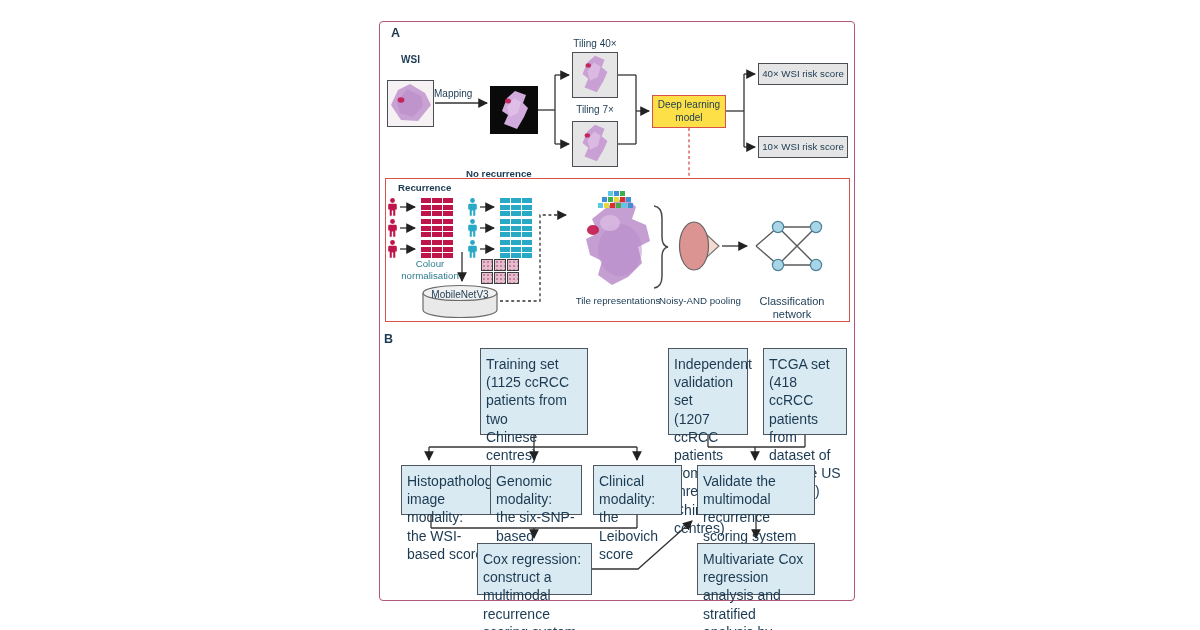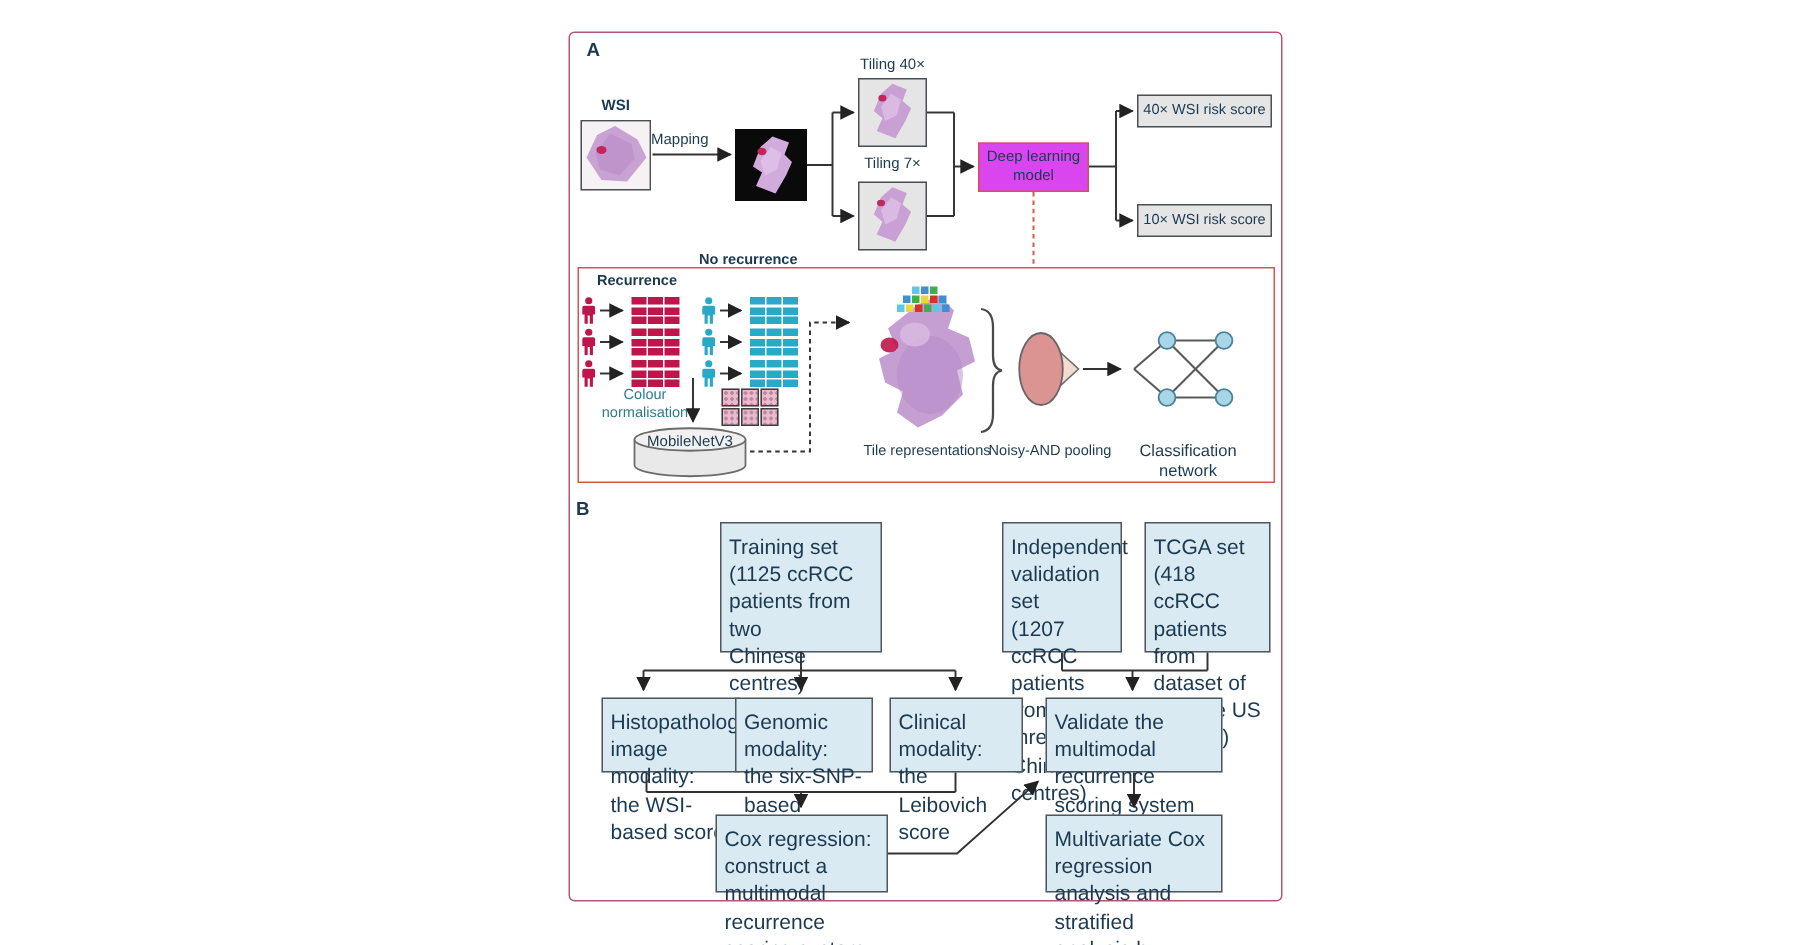--- a/index.html
+++ b/index.html
@@ -7,21 +7,21 @@
         font-family:"Liberation Sans",sans-serif;color:var(--navy,#1b3a52);}
   .abs{position:absolute;box-sizing:border-box;}
   .frame{border:1.6px solid var(--frame,#b2567c);border-radius:4px;background:#fff;}
   .panel-label{font-weight:bold;font-size:12.5px;}
   .lbl{font-size:10px;line-height:1.22;}
   .b{font-weight:bold;}
   .ctr{text-align:center;}
   .teal{color:var(--teal,#2e7b8e);}
   .pre{white-space:pre-line;}
   .wbox{border:1.2px solid #4a4f55;background:#e5e5e5;}
-  .rbox{border:1.3px solid var(--accent-red,#d9534a);background:#d946ef;}
+  .rbox{border:1.3px solid var(--accent-red,#d9534a);background:#fde047;}
   .bbox{border:1.2px solid #4e575f;background:var(--box-blue,#d9eaf2);
         font-size:14px;line-height:1.3;padding:6px 5px;white-space:pre-line;}
   .flexc{display:flex;align-items:center;justify-content:center;}
   .grid3{display:grid;grid-template-columns:repeat(3,9.5px);grid-auto-rows:5px;gap:1.6px;}
   .grid3 .t{width:9.5px;height:5px;}
   .grid3.red .t{background:var(--crimson,#c0154a);}
   .grid3.blue .t{background:var(--cyan,#28a9c6);}
   .gridpink{display:grid;grid-template-columns:repeat(3,12px);grid-auto-rows:12px;gap:1px;}
   .gridpink .t{border:1px solid #3d3d3d;background-color:#e7bccd;
         background-image:radial-gradient(#c083a2 1px,transparent 1.4px);background-size:4px 4px;}
@@ -30,21 +30,21 @@
 </style>
 </head>
 <body>
 
 <div class="page">
 
   <div class="abs frame" style="left:379px;top:21px;width:476px;height:580px;"></div>
 
   <div class="abs panel-label" style="left:391px;top:26px;">A</div>
 
-  <div class="abs lbl b ctr" style="left:387px;top:65px;width:47px;">WSI</div>
+  <div class="abs lbl b ctr" style="left:387px;top:54px;width:47px;">WSI</div>
   <div class="abs wbox" style="left:387px;top:80px;width:47px;height:47px;">
     <svg class="thumb" width="45" height="45" viewBox="0 0 45 45">
       <rect width="45" height="45" fill="#f6f1f3"></rect>
       <path d="M22 3 L37 12 L43 24 L30 40 L13 39 L3 24 L10 9 Z" fill="#c9a2d4"></path>
       <path d="M19 8 L33 15 L35 25 L25 36 L12 32 L9 21 Z" fill="#b688c6" opacity="0.55"></path>
       <ellipse cx="13" cy="19" rx="3.4" ry="2.7" fill="#c2265a"></ellipse>
     </svg>
   </div>
 
   <div class="abs lbl ctr" style="left:434px;top:88px;width:32px;">Mapping</div>

